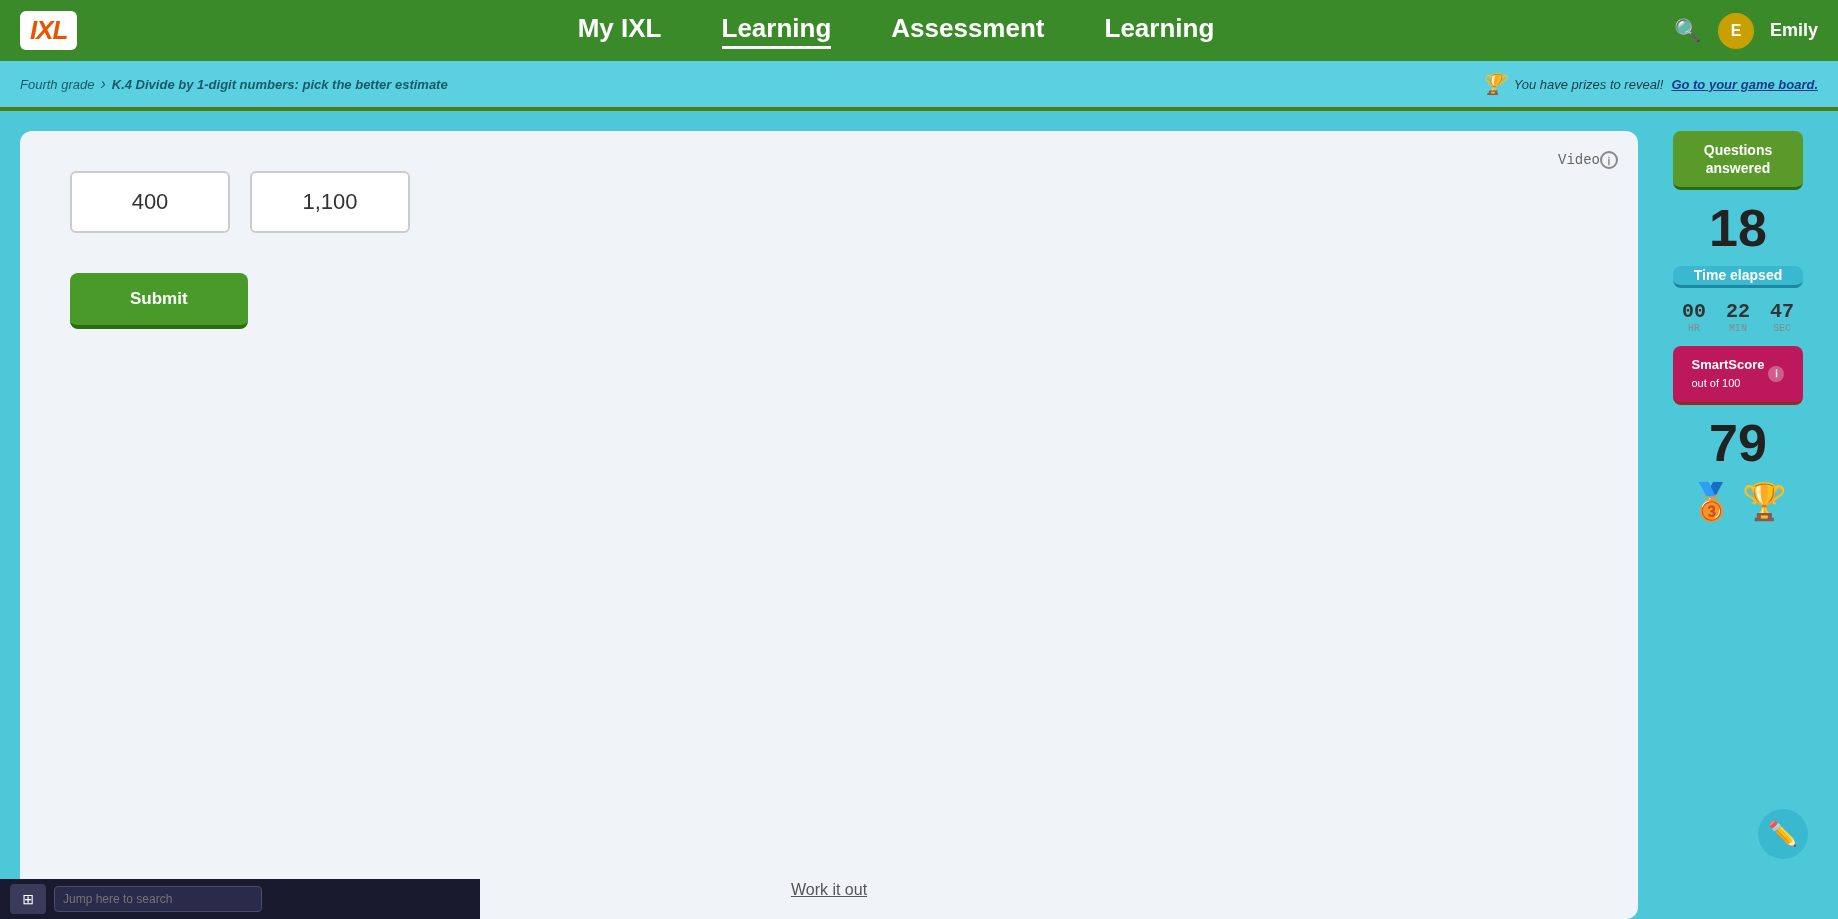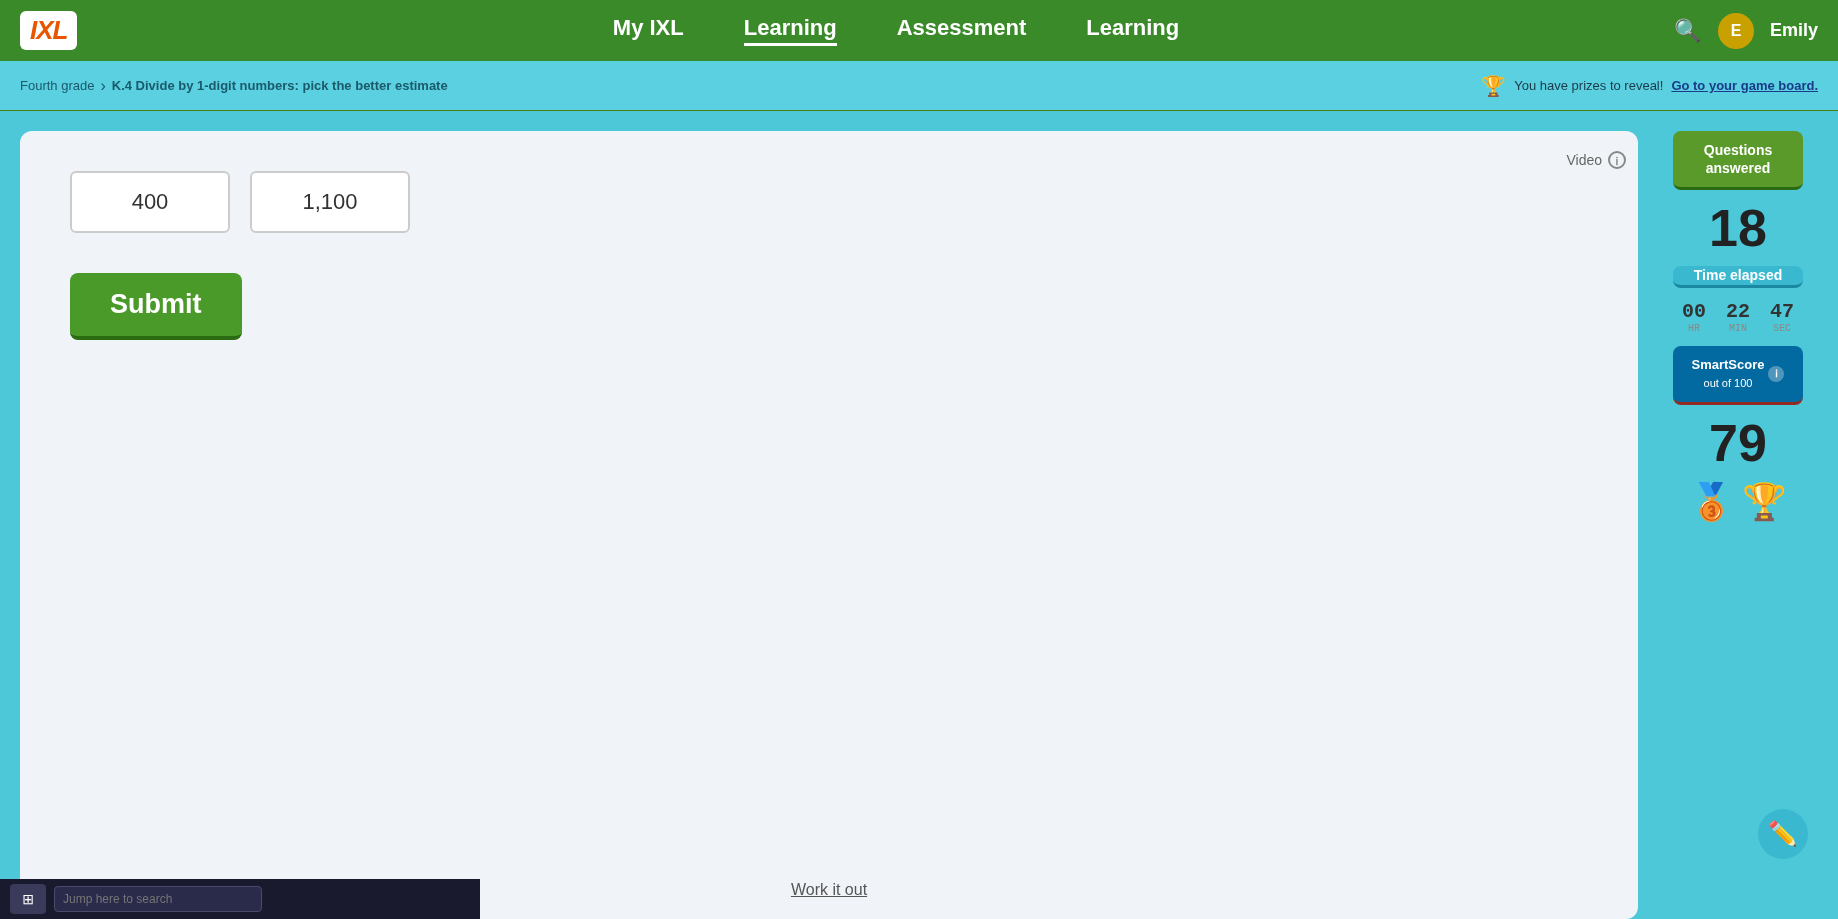--- a/index.html
+++ b/index.html
@@ -36,21 +36,21 @@
       letter-spacing: -1px;
     }
     .nav-links {
       display: flex;
       gap: 60px;
       flex: 1;
       justify-content: center;
     }
     .nav-link {
       color: white;
-      font-size: 22px;
+      font-size: 26px;
       font-weight: bold;
       cursor: pointer;
       text-decoration: none;
       text-align: center;
     }
     .nav-link.active {
       border-bottom: 3px solid white;
       padding-bottom: 2px;
     }
     .nav-right {
@@ -81,21 +81,22 @@
       font-weight: bold;
     }
 
     
     .breadcrumb-bar {
       background: #5ad0e0;
       height: 50px;
       display: flex;
       align-items: center;
       padding: 0 20px;
-      border-bottom: 1px solid #4d7c0f;
+      border-bottom: 4px solid #4d7c0f;
+      font-style: italic;
     }
     .breadcrumb-text {
       font-size: 13px;
       color: #1a5a6a;
     }
     .breadcrumb-sep {
       margin: 0 6px;
       color: #1a5a6a;
     }
     .breadcrumb-current {
@@ -136,27 +137,27 @@
       border-radius: 12px;
       flex: 1;
       padding: 40px 50px;
       position: relative;
       min-height: 600px;
     }
 
     .video-link {
       position: absolute;
       top: 20px;
-      right: 12px;
-      display: flex;
-      align-items: center;
-      gap: 6px;
+      right: 20px;
+      display: flex;
+      align-items: center;
       font-size: 14px;
       color: #666;
       cursor: pointer;
+      font-family: Liberation Mono, monospace;
     }
     .video-info-icon {
       width: 18px;
       height: 18px;
       border-radius: 50%;
       border: 2px solid #888;
       display: flex;
       align-items: center;
       justify-content: center;
       font-size: 11px;
@@ -187,22 +188,22 @@
       cursor: pointer;
       min-width: 160px;
       text-align: center;
     }
 
     .submit-btn {
       background: #4a9a2a;
       color: white;
       border: none;
       border-radius: 8px;
-      padding: 16px 40px;
-      font-size: 27px;
+      padding: 16px 60px;
+      font-size: 17px;
       font-weight: bold;
       cursor: pointer;
       border-bottom: 4px solid #2a6a10;
     }
 
     .work-it-out {
       position: absolute;
       bottom: 20px;
       left: 50%;
       transform: translateX(-50%);
@@ -273,29 +274,29 @@
       font-size: 20px;
       font-weight: bold;
       color: #333;
     }
     .timer-label {
       font-size: 10px;
       color: #888;
     }
 
     .smart-score-btn {
-      background: #0369a1;
+      background: #be185d;
       color: white;
       border: none;
       border-radius: 8px;
       padding: 10px 14px;
       font-size: 13px;
       font-weight: bold;
       cursor: pointer;
-      text-align: center;
+      text-align: left;
       width: 130px;
       line-height: 1.4;
       border-bottom: 3px solid #922b21;
       display: flex;
       align-items: center;
       justify-content: center;
       gap: 4px;
     }
     .smart-score-info {
       width: 16px;

